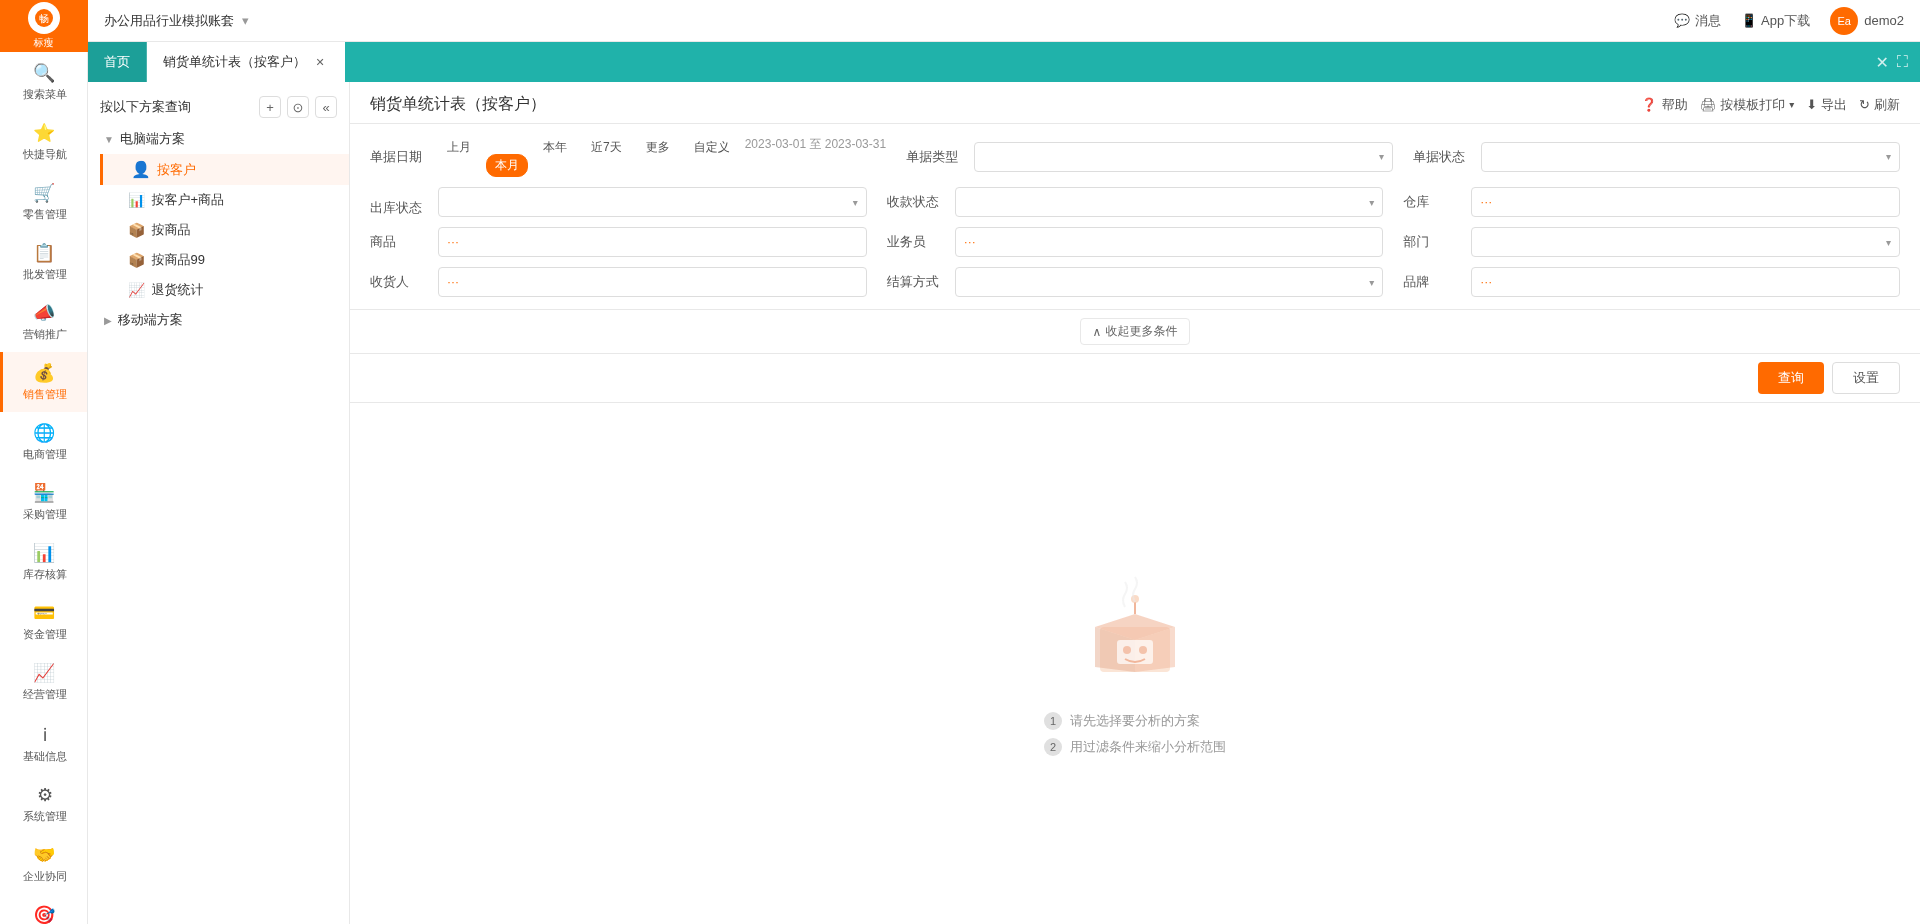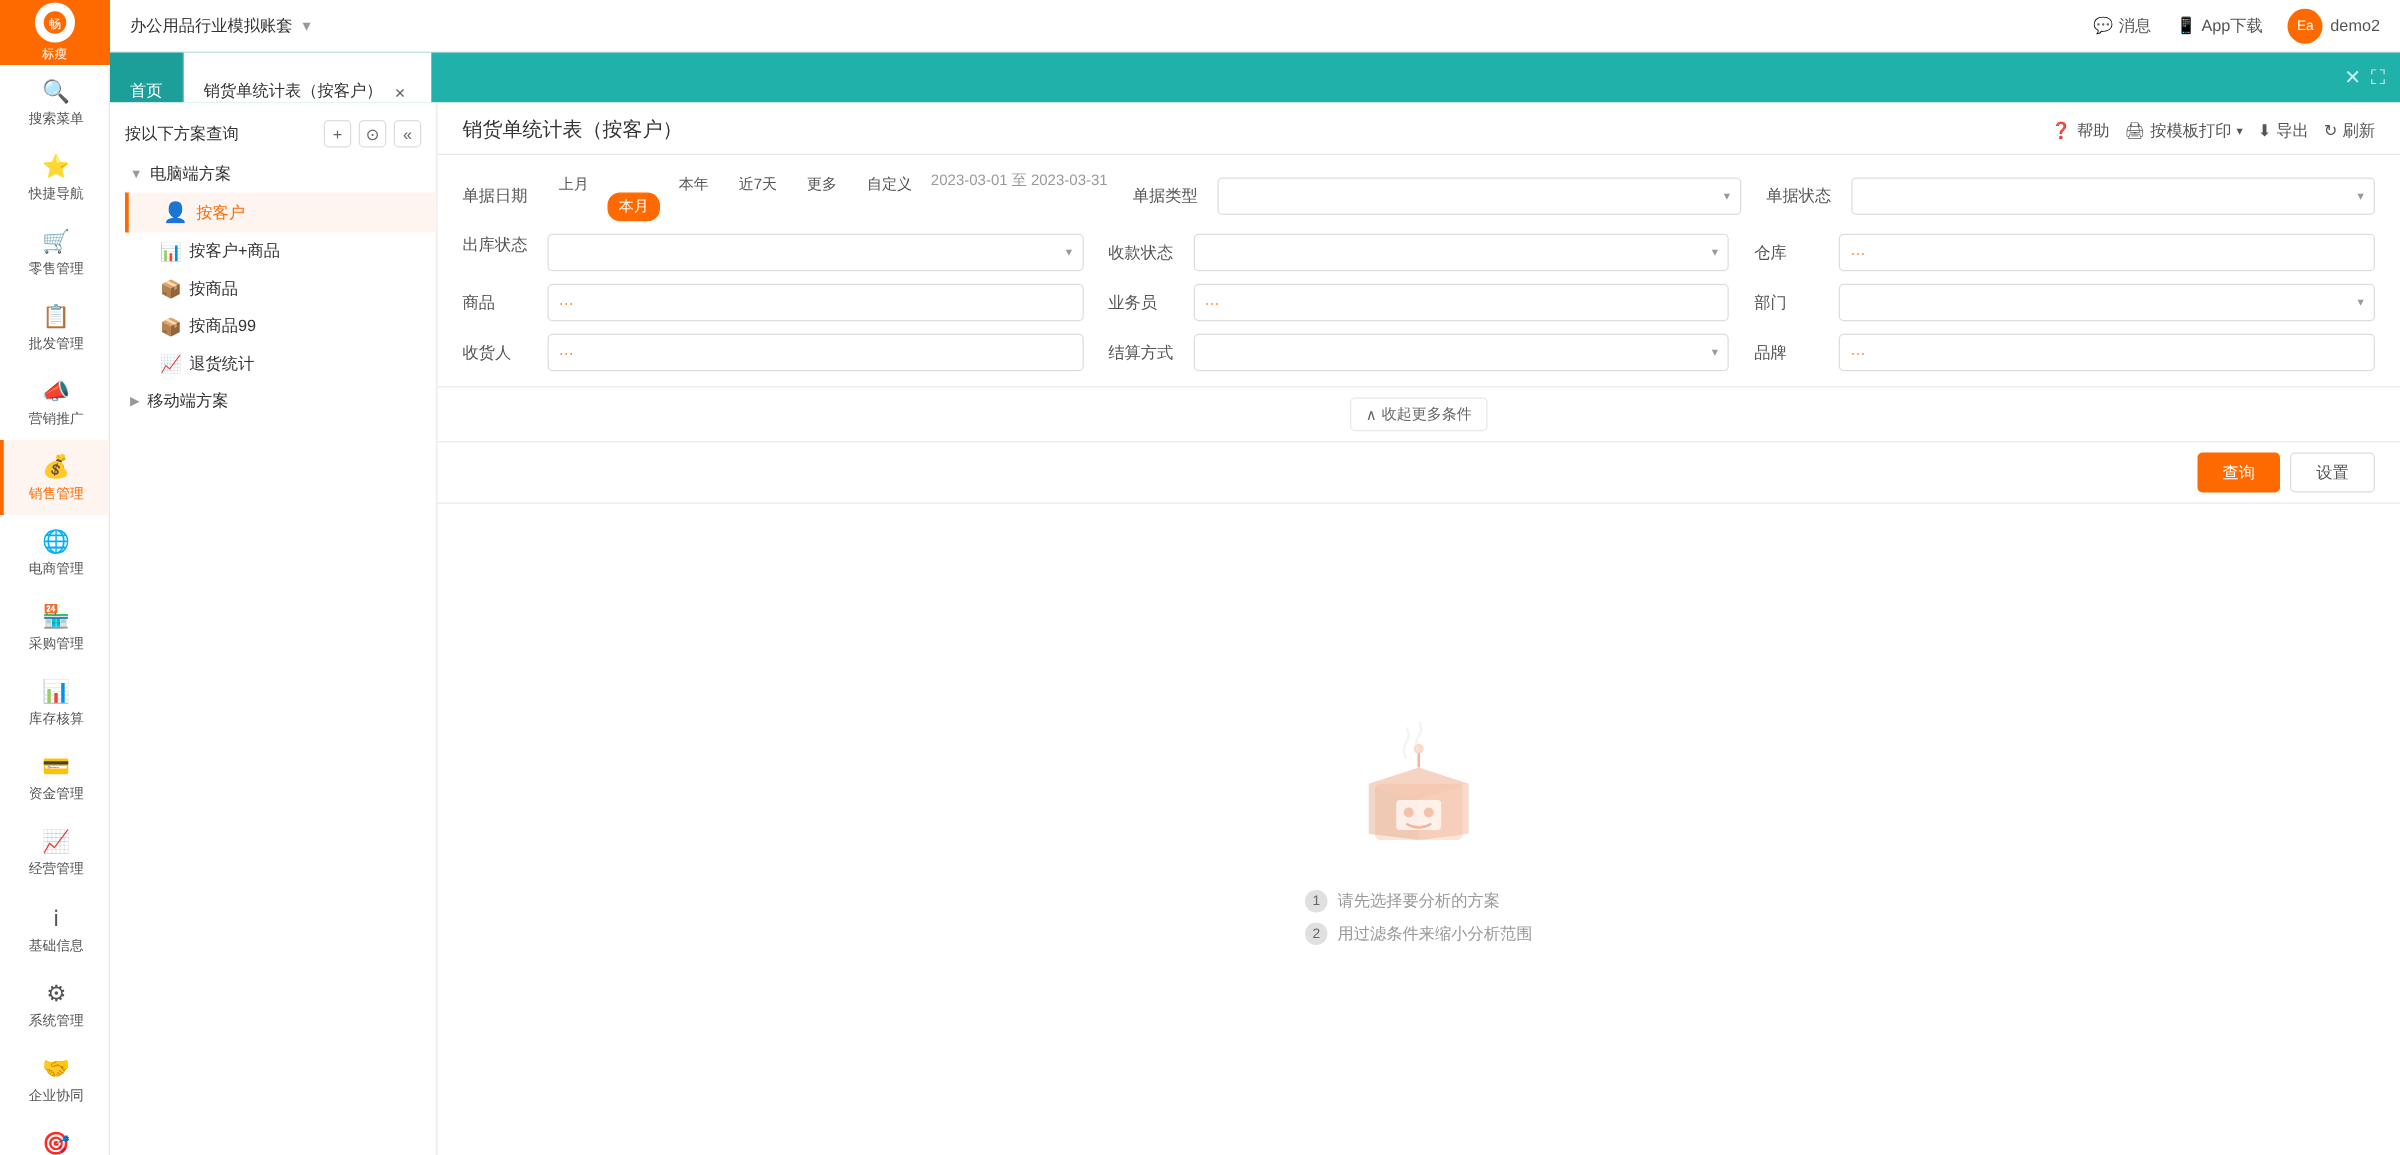--- a/index.html
+++ b/index.html
@@ -22,21 +22,21 @@
 
     
     .top-header { height: 42px; background: #fff; border-bottom: 1px solid #e8e8e8; display: flex; align-items: center; justify-content: space-between; padding: 16px 16px; flex-shrink: 0; }
     .top-header-left { display: flex; align-items: center; gap: 8px; color: #333; font-size: 13px; }
     .top-header-right { display: flex; align-items: center; gap: 20px; color: #555; font-size: 13px; }
     .header-btn { display: flex; align-items: center; gap: 4px; cursor: pointer; color: #555; }
     .user-avatar { width: 28px; height: 28px; border-radius: 50%; background: #ff6a00; display: flex; align-items: center; justify-content: center; color: #fff; font-size: 11px; }
 
     
     .tab-bar { height: 40px; background: #20b2aa; display: flex; align-items: center; padding: 0 0; flex-shrink: 0; }
-    .tab-item { height: 40px; display: flex; align-items: flex-end; padding: 0 16px; cursor: pointer; color: #fff; font-size: 13px; gap: 6px; border-right: 1px solid rgba(255,255,255,0.2); font-family: Liberation Serif, serif; }
+    .tab-item { height: 40px; display: flex; align-items: center; padding: 0 16px; cursor: pointer; color: #fff; font-size: 13px; gap: 6px; border-right: 1px solid rgba(255,255,255,0.2); font-family: Liberation Serif, serif; }
     .tab-item.home { background: rgba(0,0,0,0.1); }
     .tab-item.active { background: #fff; color: #333; }
     .tab-close { width: 16px; height: 16px; display: flex; align-items: center; justify-content: center; border-radius: 50%; font-size: 11px; color: #666; }
     .tab-bar-actions { margin-left: auto; display: flex; align-items: center; gap: 8px; padding-right: 12px; }
     .tab-bar-action { color: #fff; cursor: pointer; font-size: 16px; opacity: 0.8; }
 
     
     .content { flex: 1; display: flex; overflow: hidden; background: #f5f5f5; }
 
     
@@ -316,21 +316,21 @@
           <div class="filter-item" style="flex:1;display:flex;align-items:center;gap:8px;">
             <span class="filter-label">单据状态</span>
             <div class="select-control" style="flex:1;">
               <span class="placeholder"></span>
               <span class="select-arrow">▾</span>
             </div>
           </div>
         </div>
 
         <div class="filter-row">
-          <div class="filter-item" style="flex:1;display:flex;align-items:flex-start;gap:8px;">
+          <div class="filter-item" style="flex:1;display:flex;align-items:flex-end;gap:8px;">
             <span class="filter-label">出库状态</span>
             <div class="select-control" style="flex:1;">
               <span class="placeholder"></span>
               <span class="select-arrow">▾</span>
             </div>
           </div>
           <div class="filter-divider"></div>
           <div class="filter-item" style="flex:1;display:flex;align-items:center;gap:8px;">
             <span class="filter-label">收款状态</span>
             <div class="select-control" style="flex:1;">

